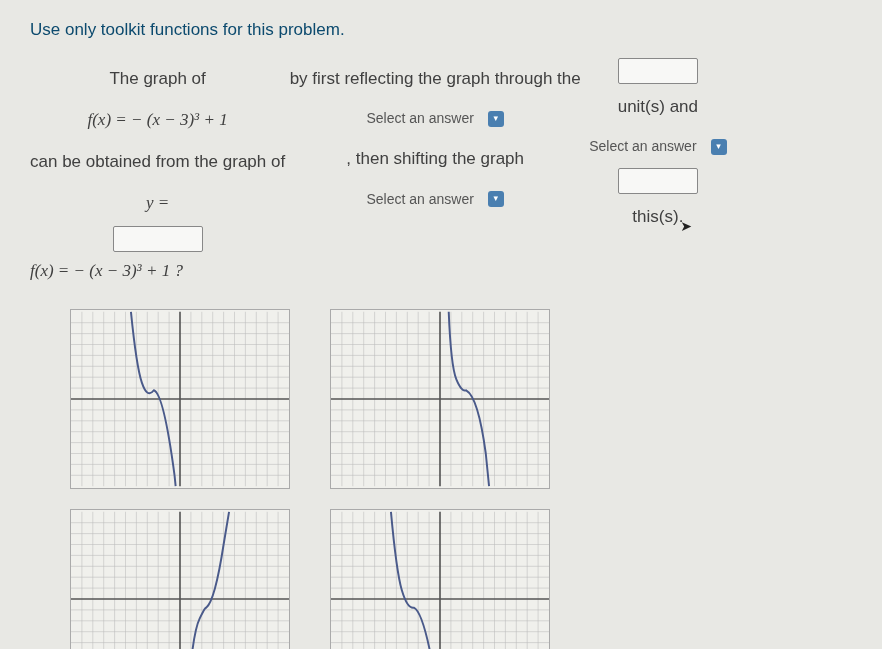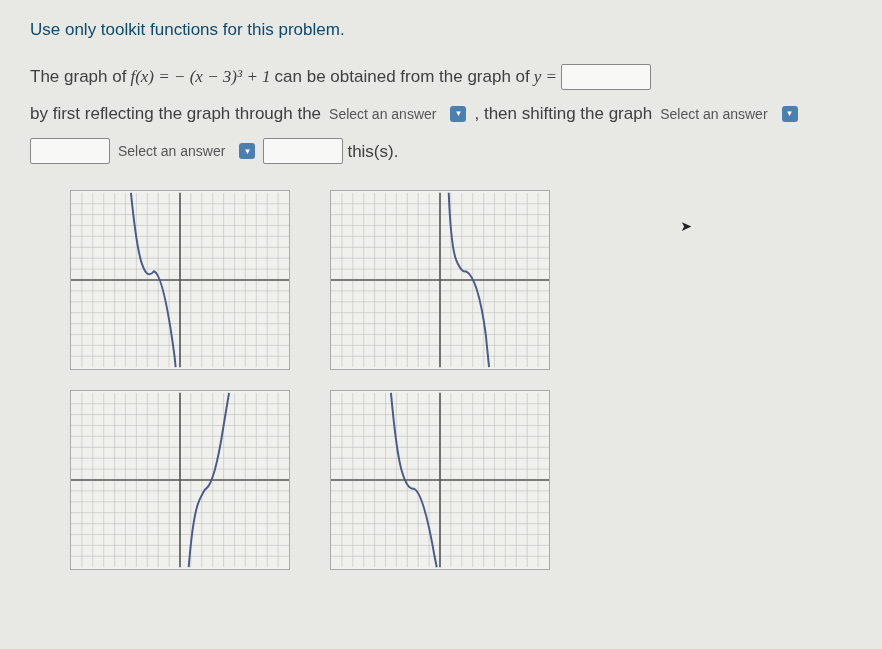--- a/index.html
+++ b/index.html
@@ -21,20 +21,21 @@
       color: #0c4a6e;
     }
     .problem-line {
       font-size: 17px;
       line-height: 2.2;
       color: #404040;
       display: flex;
       flex-wrap: wrap;
       align-items: center;
       gap: 4px;
+      flex-direction: column;
     }
     .problem-wrap {
       margin-bottom: 12px;
     }
     .inline {
       display: inline-flex;
       align-items: center;
       flex-wrap: wrap;
       gap: 4px;
     }
@@ -135,29 +136,31 @@
     </span>
     <span> , then shifting the graph </span>
     <span class="select-dropdown">
       <span>Select an answer</span>
       <span class="select-arrow">▾</span>
     </span>
   </div>
 
   <div class="inline problem-line">
     <span class="input-box small"></span>
+    <span> unit(s) and </span>
     <span class="select-dropdown">
       <span>Select an answer</span>
       <span class="select-arrow">▾</span>
     </span>
     <span class="input-box small"></span>
     <span> this(s).</span>
   </div>
 
   <div class="inline problem-line">
+    <span class="math">f(x) = − (x − 3)³ + 1 ?</span>
   </div>
 </div>
 
 <span class="cursor">➤</span>
 
 <div class="graphs-container">
 
   <div class="graph">
     <svg viewBox="0 0 200 160">
       <g>

